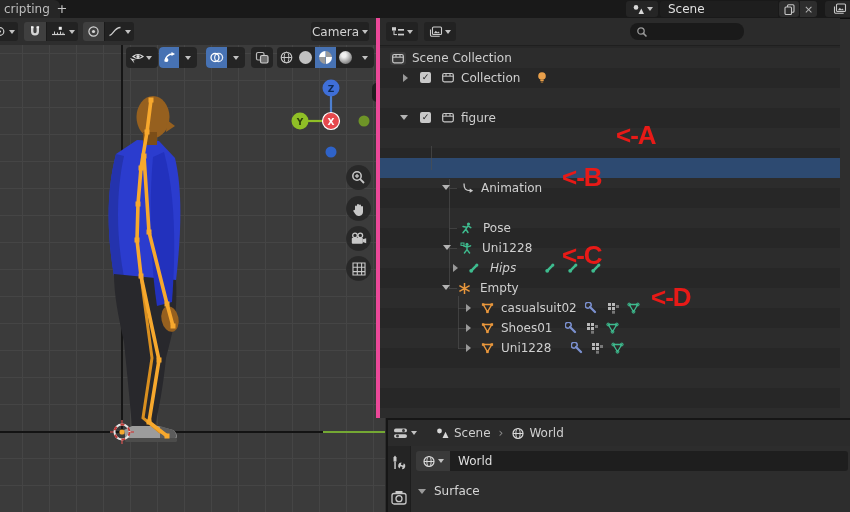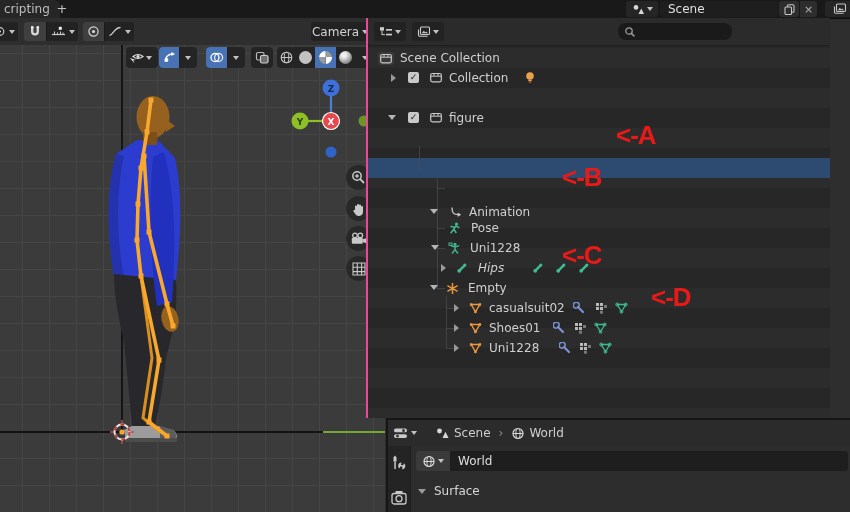--- a/index.html
+++ b/index.html
@@ -28,21 +28,21 @@
   
   #canvas{left:0;top:45px;width:385px;height:467px;background:#3b3b3b;
     background-image:linear-gradient(#454545 1px,transparent 1px),linear-gradient(90deg,#454545 1px,transparent 1px);
     background-size:27px 27px;background-position:-5px 8px;overflow:hidden;}
   .hdr2{position:absolute;top:2px;height:21px;display:flex;align-items:center;background:rgba(33,33,33,.88);border-radius:4px;}
   .h2btn{height:21px;display:flex;align-items:center;justify-content:center;}
   .h2btn.blue{background:#4772b3;border-radius:4px 0 0 4px;}
   .sph{width:13px;height:13px;border-radius:50%;}
   .vp-circle{position:absolute;width:25px;height:25px;border-radius:50%;background:rgba(38,38,38,.85);display:flex;align-items:center;justify-content:center;}
   
-  #outliner{left:366px;top:18px;width:464px;height:400px;background:#272727;border-left:2px solid #ec4899;box-sizing:border-box;}
+  #outliner{left:376px;top:18px;width:464px;height:400px;background:#272727;border-left:4px solid #ec4899;box-sizing:border-box;}
   #ol-header{position:absolute;left:0;top:0;width:100%;height:27px;background:#2b2b2b;border-bottom:1px solid #1f1f1f;}
   #ol-search{position:absolute;left:250px;top:5px;width:114px;height:17px;background:#1a1a1a;border-radius:8px;display:flex;align-items:center;padding-left:6px;box-sizing:border-box;color:#9a9a9a;}
   #ol-rows{position:absolute;left:0;top:30px;width:100%;height:370px;
     background:repeating-linear-gradient(180deg,#2c2c2c 0 20px,#272727 20px 40px);}
   .orow{position:absolute;left:0;width:100%;height:20px;}
   .orow .lbl{position:absolute;top:3px;white-space:nowrap;color:#cfcfcf;}
   .lbl.dim{color:#757575;}
   .lbl.sel{color:#ffaf45;}
   #sel-row{position:absolute;left:0;top:110px;width:100%;height:20px;background:#2d4a71;}
   .tri{position:absolute;width:0;height:0;top:7px;}
@@ -379,21 +379,21 @@
               <rect x="0.7" y="1.5" width="10.6" height="8.3" rx="1.5" fill="none" stroke="#c9c9c9" stroke-width="1.2"></rect>
               <line x1="0.7" y1="4.2" x2="11.3" y2="4.2" stroke="#c9c9c9" stroke-width="1"></line>
               <line x1="4" y1="2" x2="4" y2="4" stroke="#c9c9c9" stroke-width="1"></line>
               <line x1="8" y1="2" x2="8" y2="4" stroke="#c9c9c9" stroke-width="1"></line>
             </svg>
           </span>
         <span class="lbl" style="left:81px;">figure</span>
       </div>
 
 
-      <div class="orow" style="top:130px;margin-top:24px;">
+      <div class="orow" style="top:130px;">
         <span class="tri down" style="left:62px;"></span>
         <span class="oic" style="left:81px;">
             <svg width="13" height="12">
               <path d="M3 1.5 C3 7 4.5 8.7 9.5 8.7" fill="none" stroke="#c9c9c9" stroke-width="1.3"></path>
               <path d="M8.7 6.6 L12.2 8.7 L8.7 10.8 Z" fill="#c9c9c9"></path>
             </svg>
           </span>
         <span class="lbl" style="left:101px;">Animation</span>
       </div>
 

